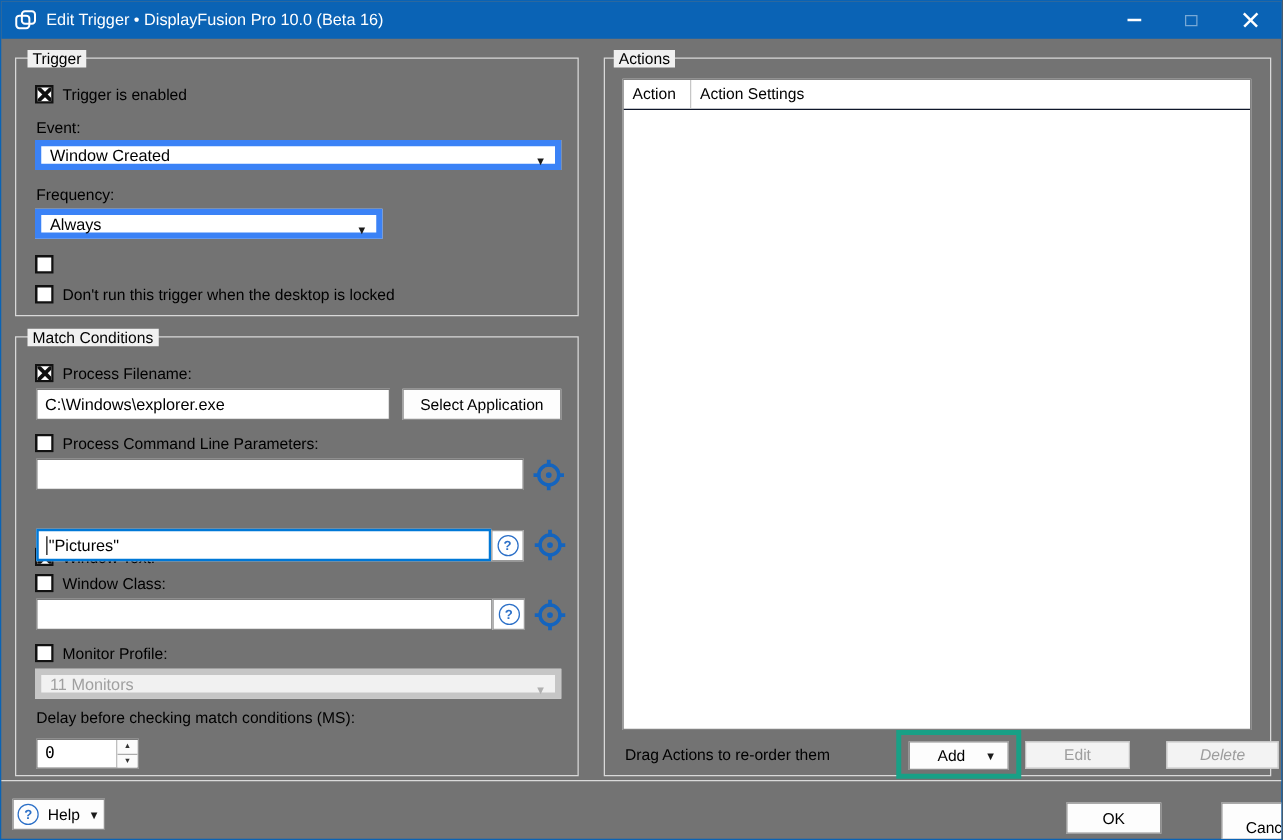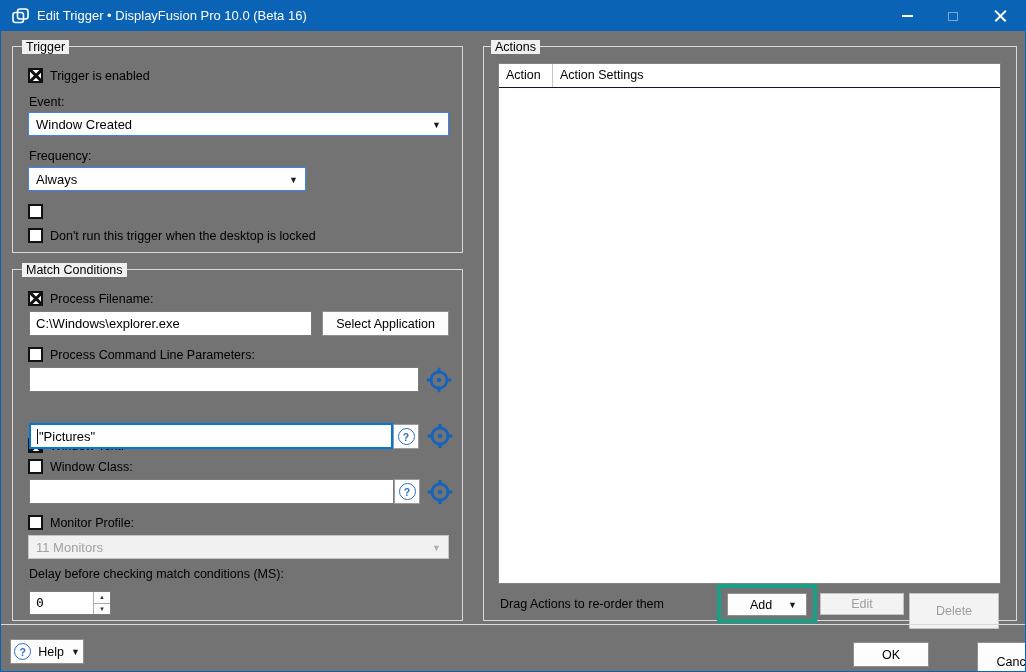--- a/index.html
+++ b/index.html
@@ -49,21 +49,21 @@
     content:""; position:absolute; left:-2.5px; top:4.3px; width:16px; height:2.6px; background:#111;
   }
   .cb.checked::before { transform:rotate(45deg); }
   .cb.checked::after  { transform:rotate(-45deg); }
   .cblabel { font-size:12.5px; color:#000; white-space:nowrap; }
 
   .flabel { position:absolute; font-size:12.5px; color:#000; white-space:nowrap; }
 
   
   .combo {
-    position:absolute; height:24px; background:#fff; border:1px solid #3b82f6;
+    position:absolute; height:24px; background:#fff; border:5px solid #3b82f6;
     display:flex; align-items:center; font-size:13px; padding:0 22px 0 7px; color:#000;
   }
   .combo .arrow { position:absolute; right:7px; top:7px; font-size:9px; color:#1a1a1a; }
   .combo.disabled { background:#f1f1f1; border-color:#c6c6c6; color:#a0a0a0; }
   .combo.disabled .arrow { color:#b0b0b0; }
 
   .tinput {
     position:absolute; height:25px; background:#fff; border:1px solid #7a7a7a;
     font-family:"Liberation Sans","DejaVu Sans",sans-serif; font-size:13px; color:#000; padding:0 6px;
   }
@@ -263,21 +263,21 @@
   </div>
 
   <div class="hint" style="left:499px; top:596px;">Drag Actions to re-order them</div>
 
   <div class="add-highlight"></div>
   <div class="btn" style="left:726px; top:592px; width:80px; height:23px; justify-content:space-between; padding:0 9px 0 22px;">
     <span>Add</span>
     <span class="dd-arrow">▼</span>
   </div>
   <div class="btn disabled" style="left:819px; top:592px; width:84px; height:22px;">Edit</div>
-  <div class="btn disabled" style="left:908px; top:592px; width:90px; height:36px;">Delete</div>
+  <div class="btn disabled" style="left:932px; top:592px; width:90px; height:22px;font-style:italic;">Delete</div>
 
   <div class="sep"></div>
 
   <div class="btn" style="left:9px; top:638px; width:74px; height:25px; gap:7px;">
     <span class="footer-qcircle">?</span>
     <span>Help</span>
     <span class="dd-arrow">▼</span>
   </div>
 
   <div class="btn" style="left:852px; top:641px; width:76px; height:25px;">OK</div>

